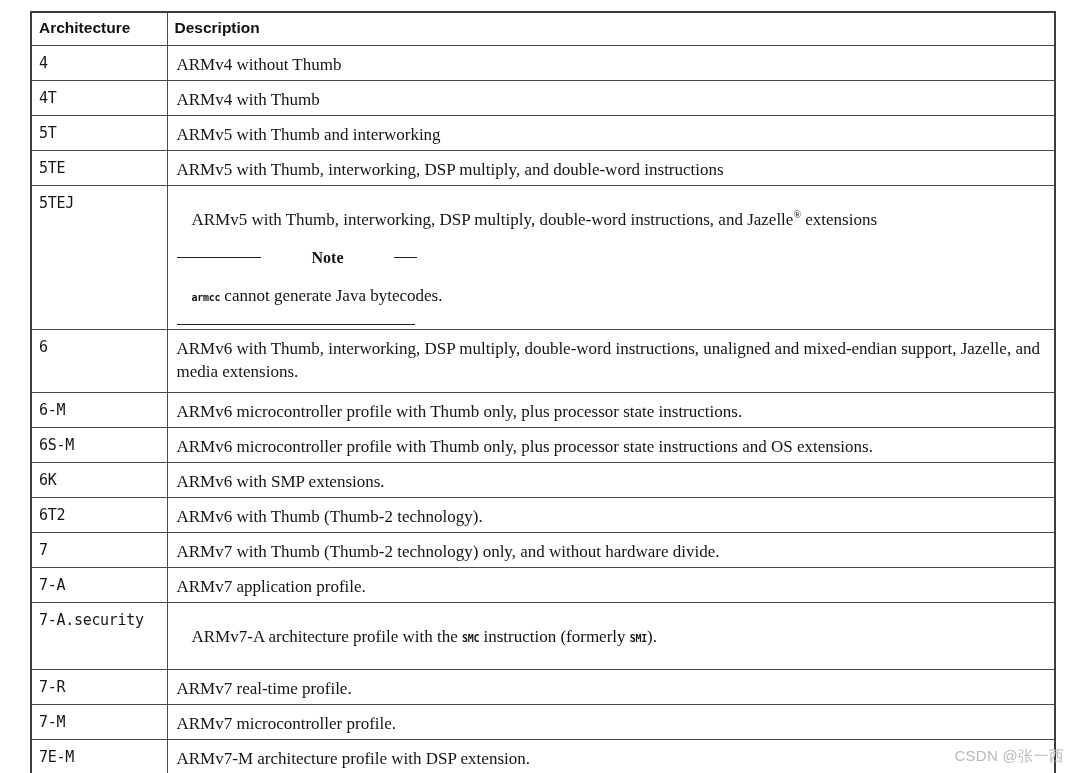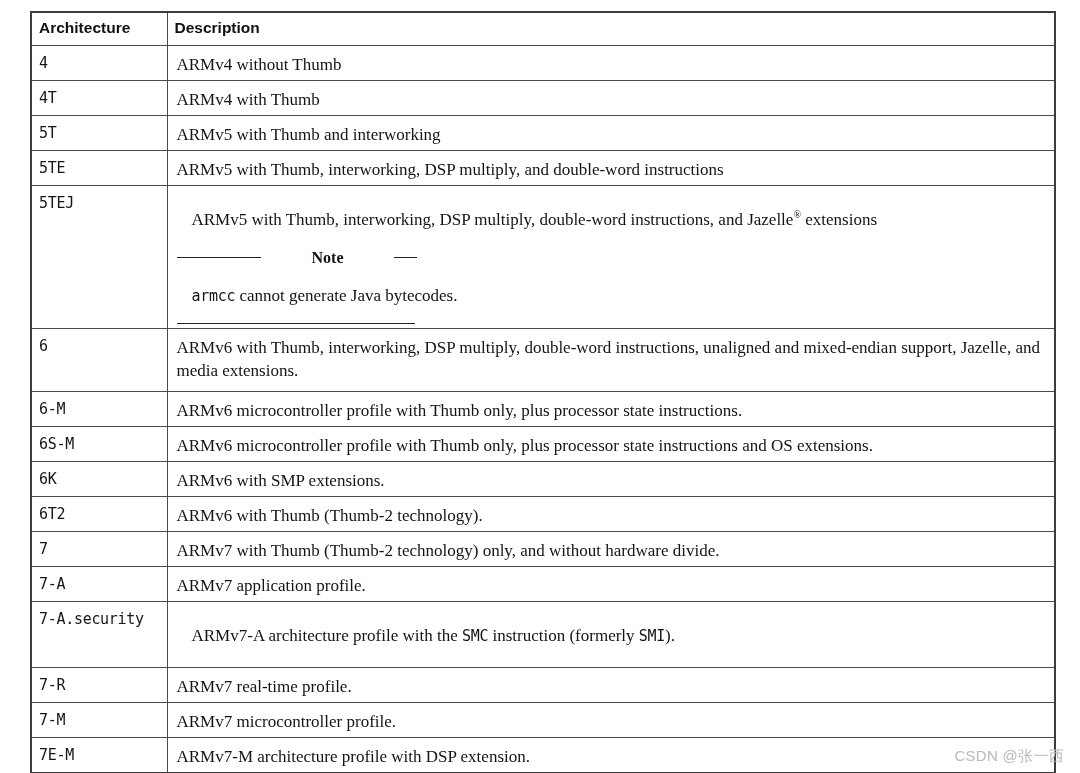--- a/index.html
+++ b/index.html
@@ -45,22 +45,23 @@
     white-space: nowrap;
   }
   td.desc {
     font-size: 17px;
     padding: 7px 10px 4px 9px;
     line-height: 23px;
   }
   td.desc p { margin: 15px; }
   .mono {
     font-family: "DejaVu Sans Mono", monospace;
-    font-size: 15px;
+    font-size: 10px;
     letter-spacing: -0.3px;
+    font-weight: bold;
   }
   sup.reg {
     font-size: 10px;
     vertical-align: super;
     line-height: 0;
   }
 
   
   .note { margin-top: 11px; }
   .note-head { display: flex; align-items: center; width: 240px; gap: 44px; }

